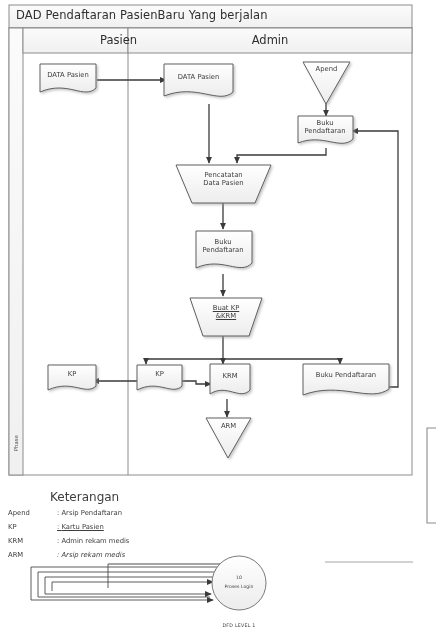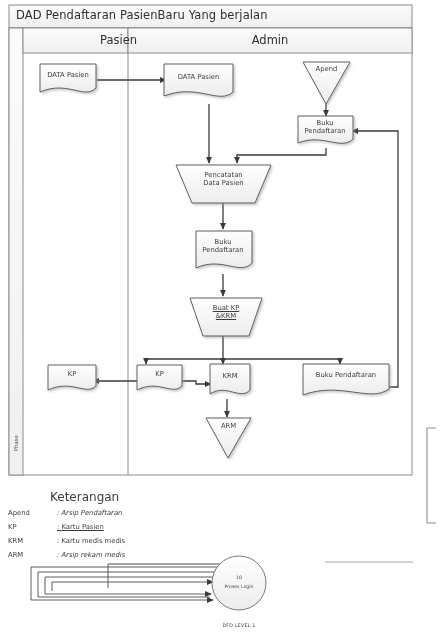--- a/index.html
+++ b/index.html
@@ -175,27 +175,27 @@
 &amp;KRM</div>
   <div class="lbl shape-text" style="left:48px;top:371px;width:48px;">KP</div>
   <div class="lbl shape-text" style="left:137px;top:371px;width:45px;">KP</div>
   <div class="lbl shape-text" style="left:210px;top:373px;width:40px;">KRM</div>
   <div class="lbl shape-text" style="left:303px;top:372px;width:86px;">Buku Pendaftaran</div>
   <div class="lbl shape-text" style="left:206px;top:423px;width:45px;">ARM</div>
 
   <div class="lbl legend-head" style="left:50px;top:491px;width:120px;text-align:left;">Keterangan</div>
 
   <div class="lbl legend-text" style="left:8px;top:510px;width:60px;">Apend</div>
-  <div class="lbl legend-text" style="left:57px;top:510px;width:170px;font-style:italic;"><span>: </span><span>Arsip Pendaftaran</span></div>
+  <div class="lbl legend-text" style="left:57px;top:510px;width:170px;"><span>: </span><span>Arsip Pendaftaran</span></div>
 
   <div class="lbl legend-text" style="left:8px;top:524px;width:60px;">KP</div>
   <div class="lbl legend-text" style="left:57px;top:524px;width:170px;text-decoration:underline;"><span>: </span><span>Kartu Pasien</span></div>
 
   <div class="lbl legend-text" style="left:8px;top:538px;width:60px;">KRM</div>
-  <div class="lbl legend-text" style="left:57px;top:538px;width:170px;"><span>: </span><span>Kartu medis medis</span></div>
+  <div class="lbl legend-text" style="left:57px;top:538px;width:170px;"><span>: </span><span>Admin rekam medis</span></div>
 
   <div class="lbl legend-text" style="left:8px;top:552px;width:60px;">ARM</div>
   <div class="lbl legend-text" style="left:57px;top:552px;width:170px;font-style:italic;"><span>: </span><span>Arsip rekam medis</span></div>
 
   <div class="lbl circ-text" style="left:214px;top:575px;width:50px;">10</div>
   <div class="lbl circ-text" style="left:211px;top:584px;width:56px;">Proses Login</div>
   <div class="lbl dfd-text" style="left:189px;top:623px;width:100px;">DFD LEVEL 1</div>
 
 </div>
 

